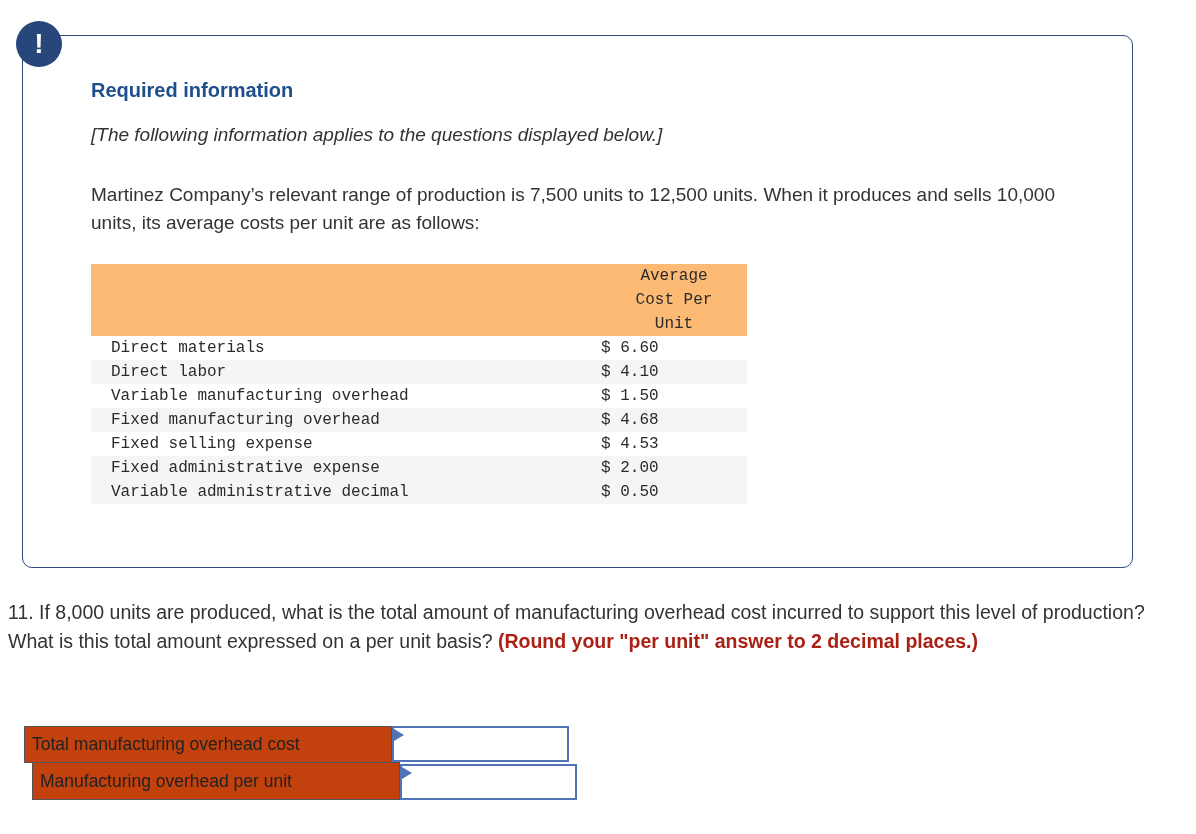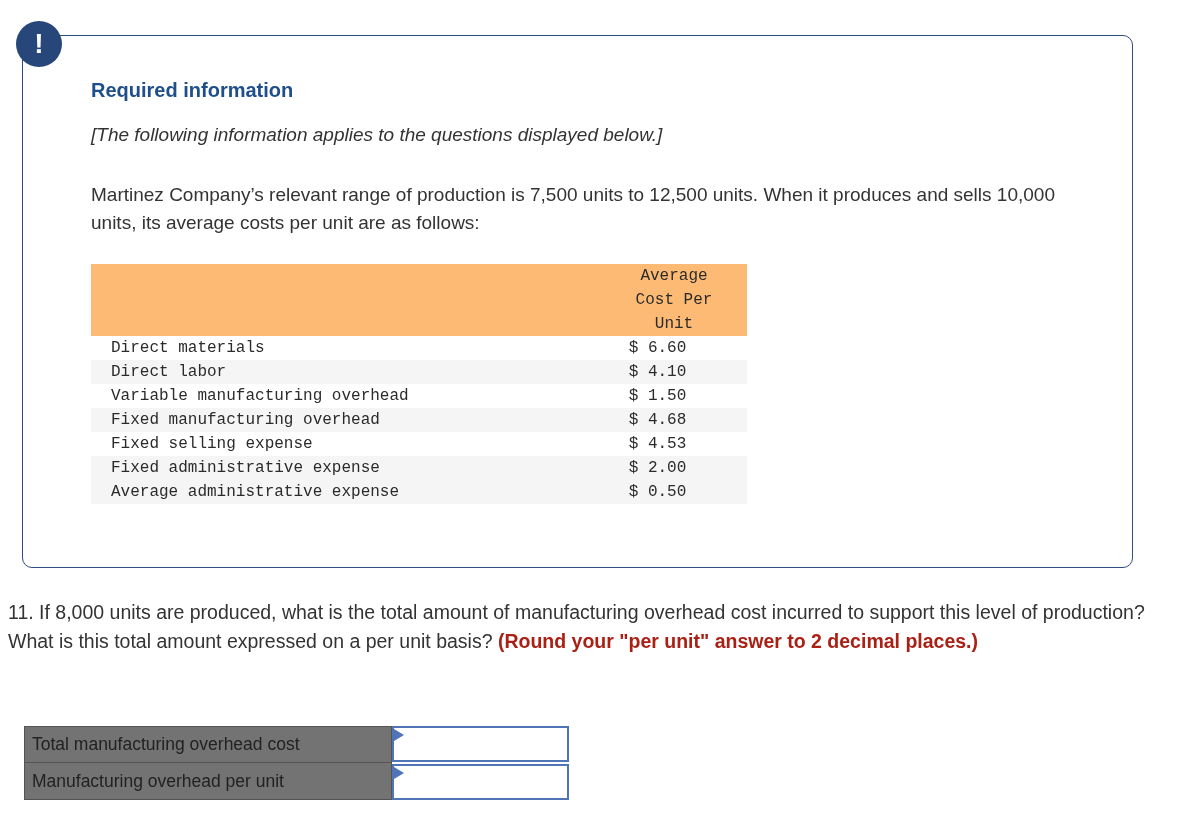--- a/index.html
+++ b/index.html
@@ -39,37 +39,37 @@
   .cost-header{
     background:#fdba74;height:72px;display:flex;flex-direction:column;
     justify-content:center;align-items:flex-end;
   }
   .cost-header .hline{
     width:146px;text-align:center;line-height:24px;white-space:pre;
   }
   .cost-row{display:flex;height:24px;line-height:24px;}
   .cost-row.striped{background:#f5f5f6;}
   .cost-row .c-label{flex:1;padding-left:20px;white-space:pre;}
-  .cost-row .c-amount{width:113px;text-align:center;padding-right:33px;white-space:pre;}
+  .cost-row .c-amount{width:113px;text-align:left;padding-right:33px;white-space:pre;}
 
   
   .question{
     position:absolute;left:8px;top:598px;width:1184px;
     font-size:19.5px;line-height:29px;color:#333333;
   }
   .question .q-em{color:#ab2015;font-weight:bold;}
 
   
   .ans-table{position:absolute;left:24px;top:726px;}
   .ans-row{display:flex;height:37px;}
   .ans-label{
-    width:368px;box-sizing:border-box;border:1px solid #545454;background:#737373;
+    width:368px;box-sizing:border-box;border:1px solid #545454;background:#c2410c;
     font-size:17.5px;color:#222222;display:flex;align-items:center;padding-left:7px;
   }
-  .ans-row + .ans-row .ans-label{margin-top:-1px;height:38px;}
+  .ans-row + .ans-row .ans-label{margin-top:-1px;height:38px;margin-left:8px;}
   .ans-input-wrap{width:177px;position:relative;}
   .ans-input{
     position:absolute;left:0;top:0;width:177px;height:36px;box-sizing:border-box;
     border:2px solid #4f74b8;background:#ffffff;outline:none;
     font-family:"Liberation Sans",sans-serif;font-size:16px;padding:0 6px;
   }
   .ans-row + .ans-row .ans-input{top:1px;}
   .input-marker{
     position:absolute;left:2px;top:3px;width:0;height:0;z-index:2;pointer-events:none;
     border-top:6px solid transparent;border-bottom:6px solid transparent;
@@ -113,21 +113,21 @@
     </div>
     <div class="cost-row">
       <span class="c-label">Fixed selling expense</span>
       <span class="c-amount">$ 4.53</span>
     </div>
     <div class="cost-row striped">
       <span class="c-label">Fixed administrative expense</span>
       <span class="c-amount">$ 2.00</span>
     </div>
     <div class="cost-row striped">
-      <span class="c-label">Average administrative expense</span>
+      <span class="c-label">Variable administrative decimal</span>
       <span class="c-amount">$ 0.50</span>
     </div>
   </div>
 </div>
 
 <div class="question">
   <span class="q-body">11. If 8,000 units are produced, what is the total amount of manufacturing overhead cost incurred to support this level of production? What is this total amount expressed on a per unit basis? </span><span class="q-em">(Round your "per unit" answer to 2 decimal places.)</span>
 </div>
 
 <div class="ans-table">

